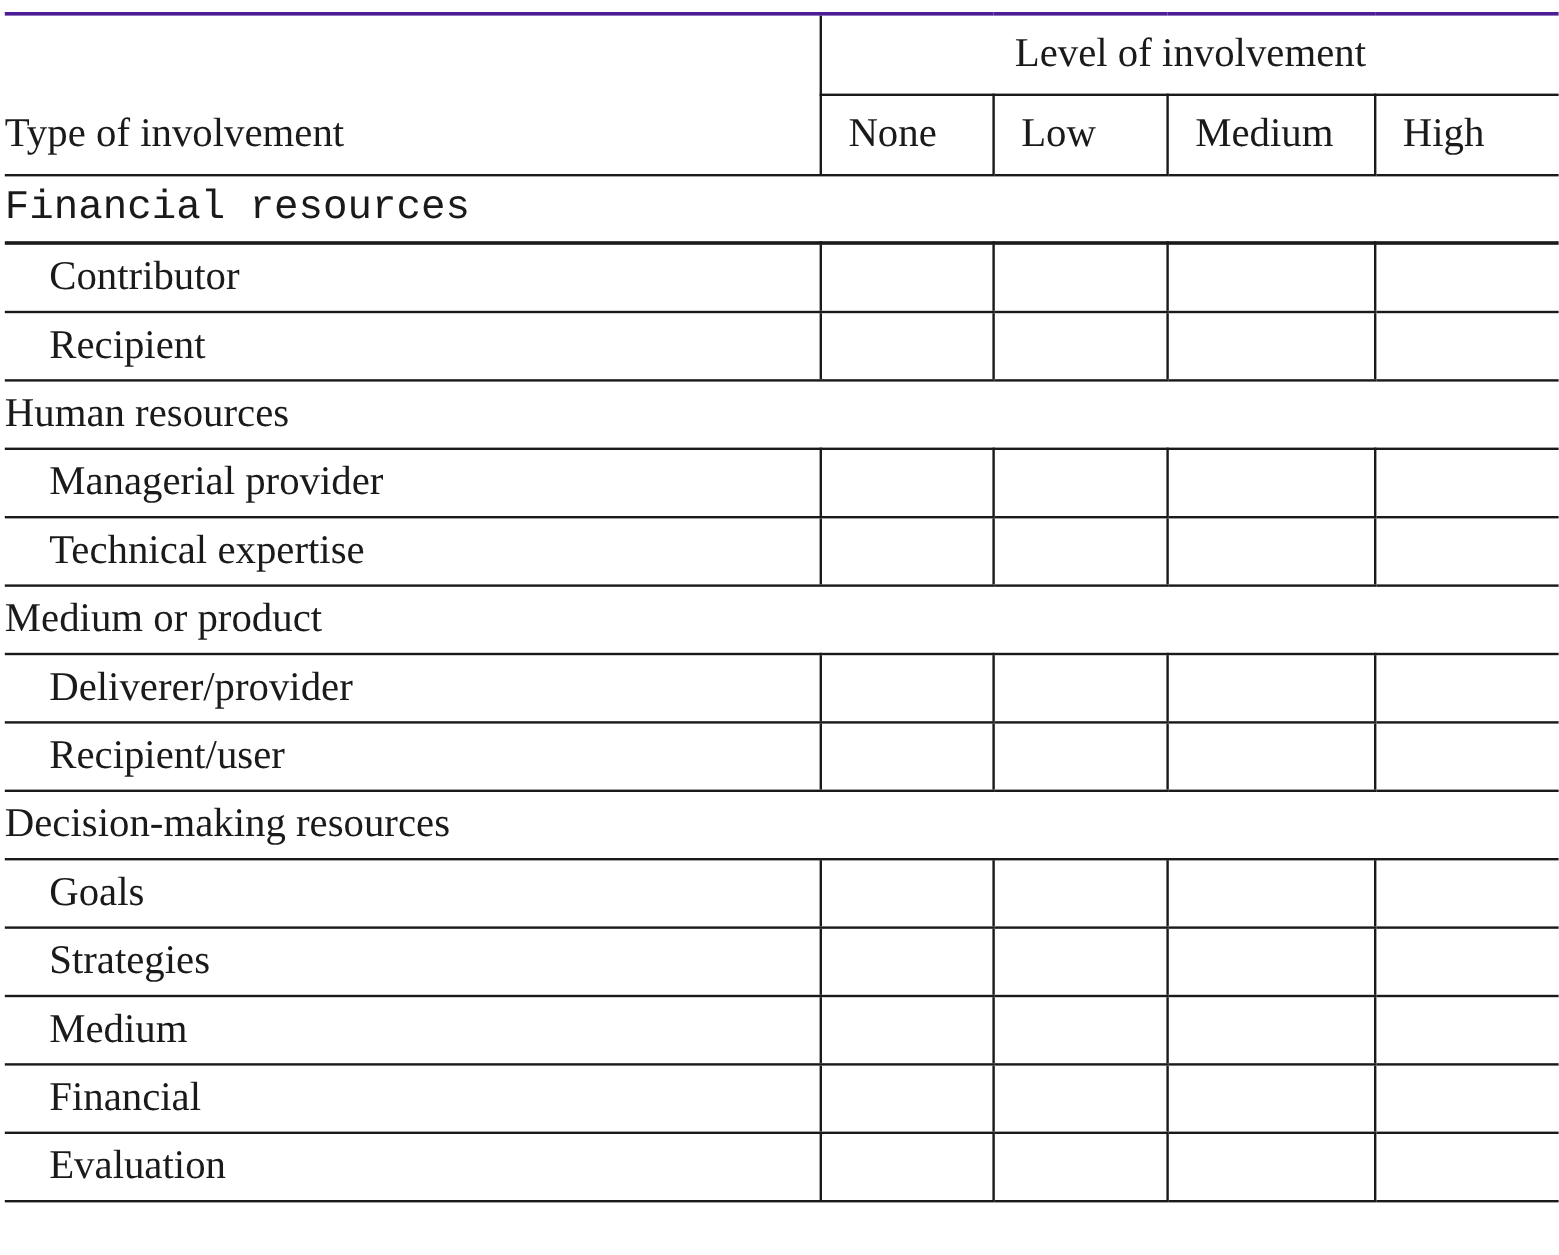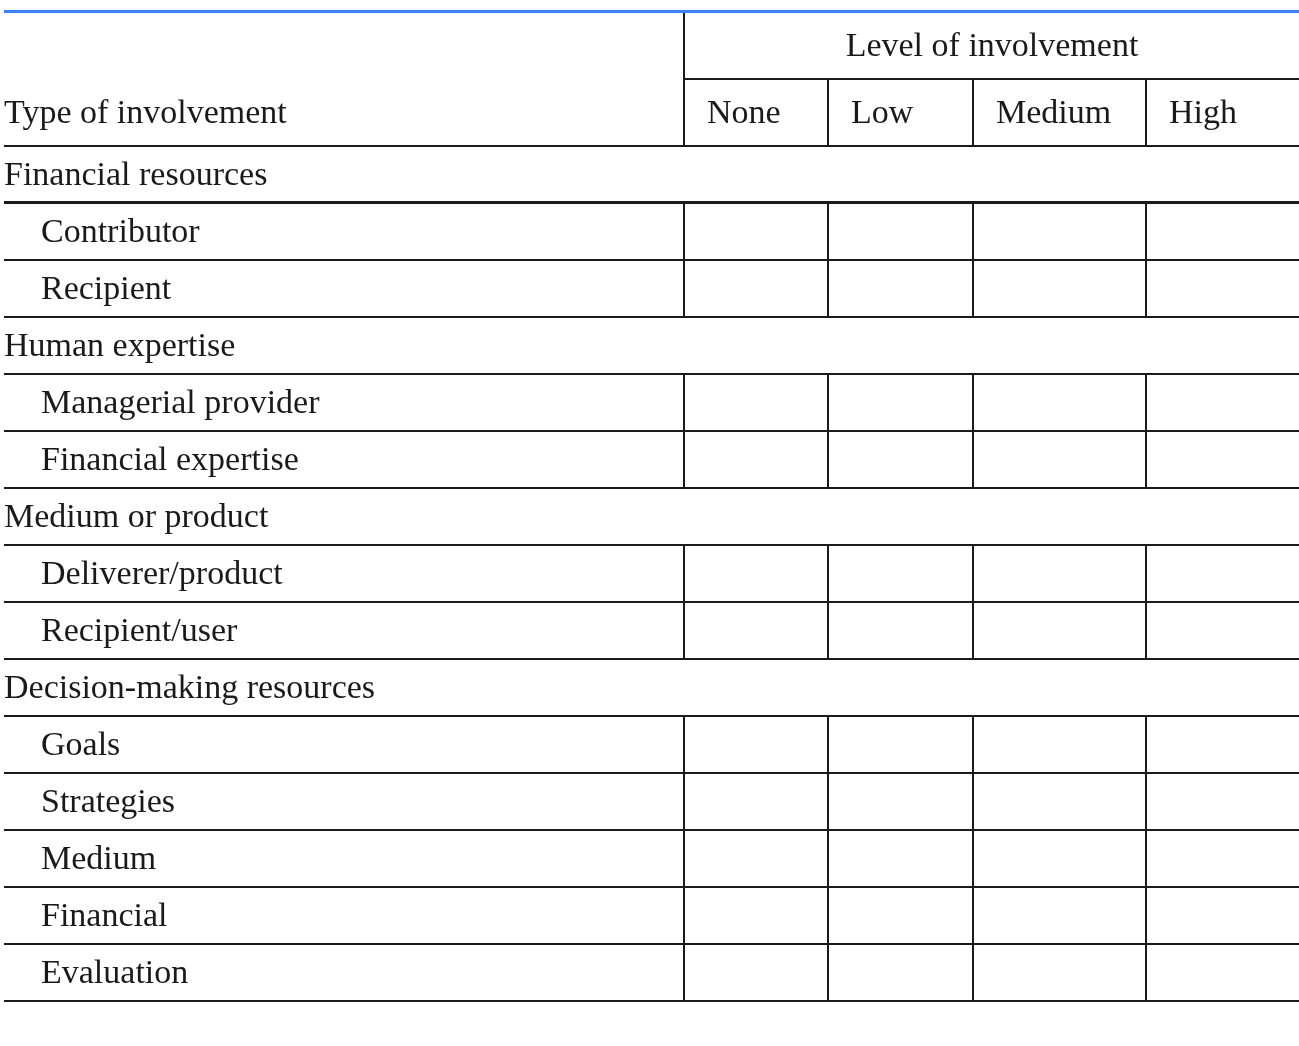--- a/index.html
+++ b/index.html
@@ -2,31 +2,31 @@
 <html><head>
 <meta charset="utf-8">
 <style>
   html, body { margin: 0; padding: 0; background: #ffffff; }
   body { width: 1299px; height: 1046px; overflow: hidden; position: relative;
          font-family: "Liberation Serif", "DejaVu Serif", serif; color: #1a1a1a; }
   .tbl { position: absolute; left: 4px; top: 10px; width: 1295px; border-collapse: collapse;
          table-layout: fixed; font-size: 34px; }
   .tbl td, .tbl th { padding: 0; font-weight: normal; text-align: left; vertical-align: middle;
          border-bottom: 2px solid #1a1a1a; }
-  .tbl tr.top th { border-top: 3px solid #3b82f6; margin-left: 45px; }
+  .tbl tr.top th { border-top: 3px solid #4c1d95; margin-left: 45px; }
   col.c0 { width: 680px; } col.c1 { width: 144px; } col.c2 { width: 145px; }
   col.c3 { width: 173px; } col.c4 { width: 153px; }
   .h1 { height: 67px; } .h2 { height: 67px; }
   .row { height: 57px; }
   .vl { border-left: 2px solid #1a1a1a; }
   .lvl-hdr { text-align: center !important; }
   .lvl-sub { padding-left: 22px !important; }
   .type-hdr { vertical-align: bottom !important; padding-bottom: 14px !important; }
   .cat { padding-left: 0; }
-  .cat-row td { border-bottom: 3px solid #1a1a1a; }
+  .cat-row td { border-bottom: 3px solid #1a1a1a; font-family: Liberation Mono, monospace; }
   .item { padding-left: 37px !important; }
   .cell { }
 </style>
 </head>
 <body>
 
 <table class="tbl">
   <colgroup>
       <col class="c0">
       <col class="c1">
@@ -60,42 +60,42 @@
     </tr>
     <tr class="row">
       <td class="item">Recipient</td>
       <td class="vl cell"></td>
       <td class="vl cell"></td>
       <td class="vl cell"></td>
       <td class="vl cell"></td>
     </tr>
 
     <tr class="row">
-      <td colspan="5" class="cat">Human expertise</td>
+      <td colspan="5" class="cat">Human resources</td>
     </tr>
     <tr class="row">
       <td class="item">Managerial provider</td>
       <td class="vl cell"></td>
       <td class="vl cell"></td>
       <td class="vl cell"></td>
       <td class="vl cell"></td>
     </tr>
     <tr class="row">
-      <td class="item">Financial expertise</td>
+      <td class="item">Technical expertise</td>
       <td class="vl cell"></td>
       <td class="vl cell"></td>
       <td class="vl cell"></td>
       <td class="vl cell"></td>
     </tr>
 
     <tr class="row">
       <td colspan="5" class="cat">Medium or product</td>
     </tr>
     <tr class="row">
-      <td class="item">Deliverer/product</td>
+      <td class="item">Deliverer/provider</td>
       <td class="vl cell"></td>
       <td class="vl cell"></td>
       <td class="vl cell"></td>
       <td class="vl cell"></td>
     </tr>
     <tr class="row">
       <td class="item">Recipient/user</td>
       <td class="vl cell"></td>
       <td class="vl cell"></td>
       <td class="vl cell"></td>

